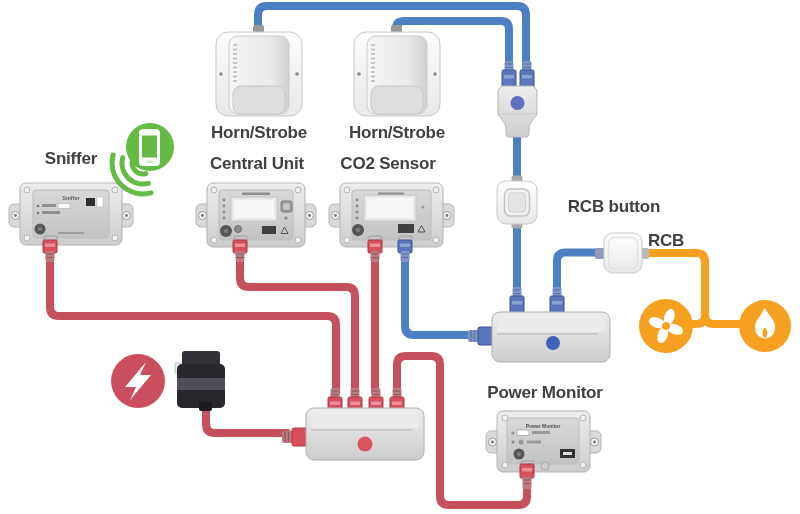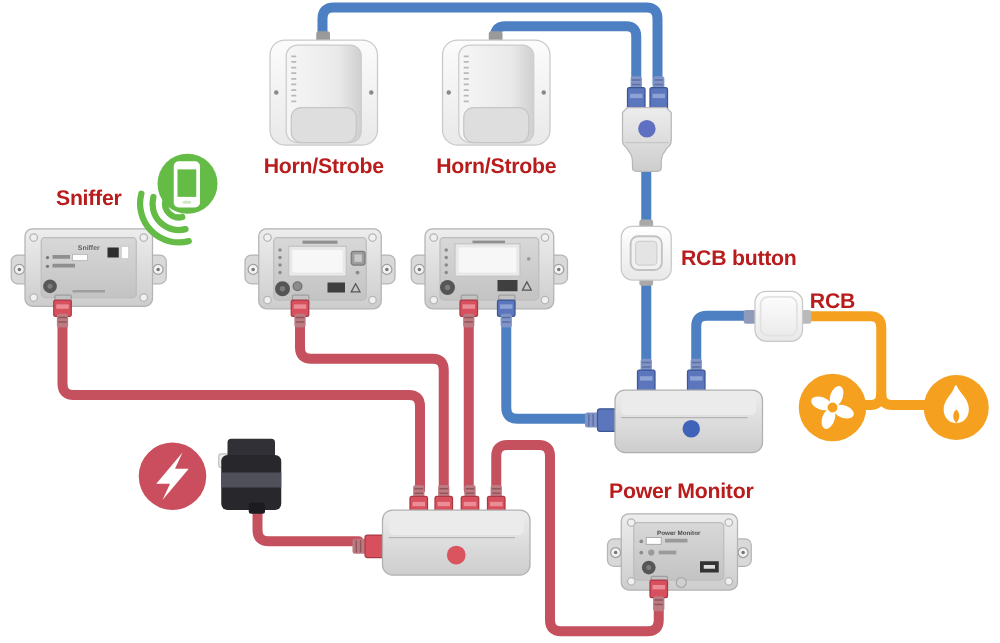--- a/index.html
+++ b/index.html
@@ -3,21 +3,21 @@
 <meta charset="utf-8">
 <style>
   html,body{margin:0;padding:0;background:#fff;}
   .stage{
     position:relative;width:800px;height:514px;background:#ffffff;overflow:hidden;
     font-family:"Liberation Sans", sans-serif;
   }
   .stage svg{position:absolute;left:0;top:0;}
   .lbl{
     position:absolute;transform:translateX(-50%);
-    font-size:17px;font-weight:bold;color:#b91c1c;letter-spacing:-0.2px;white-space:nowrap;
+    font-size:17px;font-weight:bold;color:#404040;letter-spacing:-0.2px;white-space:nowrap;
   }
 </style>
 </head>
 <body>
 
 <div class="stage">
 
 <svg width="800" height="514" viewBox="0 0 800 514">
   <defs>
     <linearGradient id="gBody" x1="0" y1="0" x2="0" y2="1">
@@ -385,17 +385,19 @@
   <g>
     <circle cx="765" cy="326" r="26" fill="#f5a01e"></circle>
     <path d="M765,308 C768,315 774,318 775,326 C775.8,333.5 771,338.5 765,338.5 C759,338.5 754.2,333.5 755,326 C755.8,319 762,315 763.5,309.5 C764,308.6 764.5,308.2 765,308 Z" fill="#ffffff"></path>
     <path d="M765,338.5 C761.5,334.5 762,330 765,327.5 C768,330 768.5,334.5 765,338.5 Z" fill="#f5a01e"></path>
   </g>
 </svg>
 
 <div class="lbl" style="left:71px;top:149px">Sniffer</div>
 <div class="lbl" style="left:259px;top:123px">Horn/Strobe</div>
 <div class="lbl" style="left:397px;top:123px">Horn/Strobe</div>
-<div class="lbl" style="left:591px;top:197px">RCB button</div>
+<div class="lbl" style="left:257px;top:154px">Central Unit</div>
+<div class="lbl" style="left:388px;top:154px">CO2 Sensor</div>
+<div class="lbl" style="left:614px;top:197px">RCB button</div>
 <div class="lbl" style="left:666px;top:231px">RCB</div>
 <div class="lbl" style="left:545px;top:383px">Power Monitor</div>
 
 </div>
 
 </body></html>

